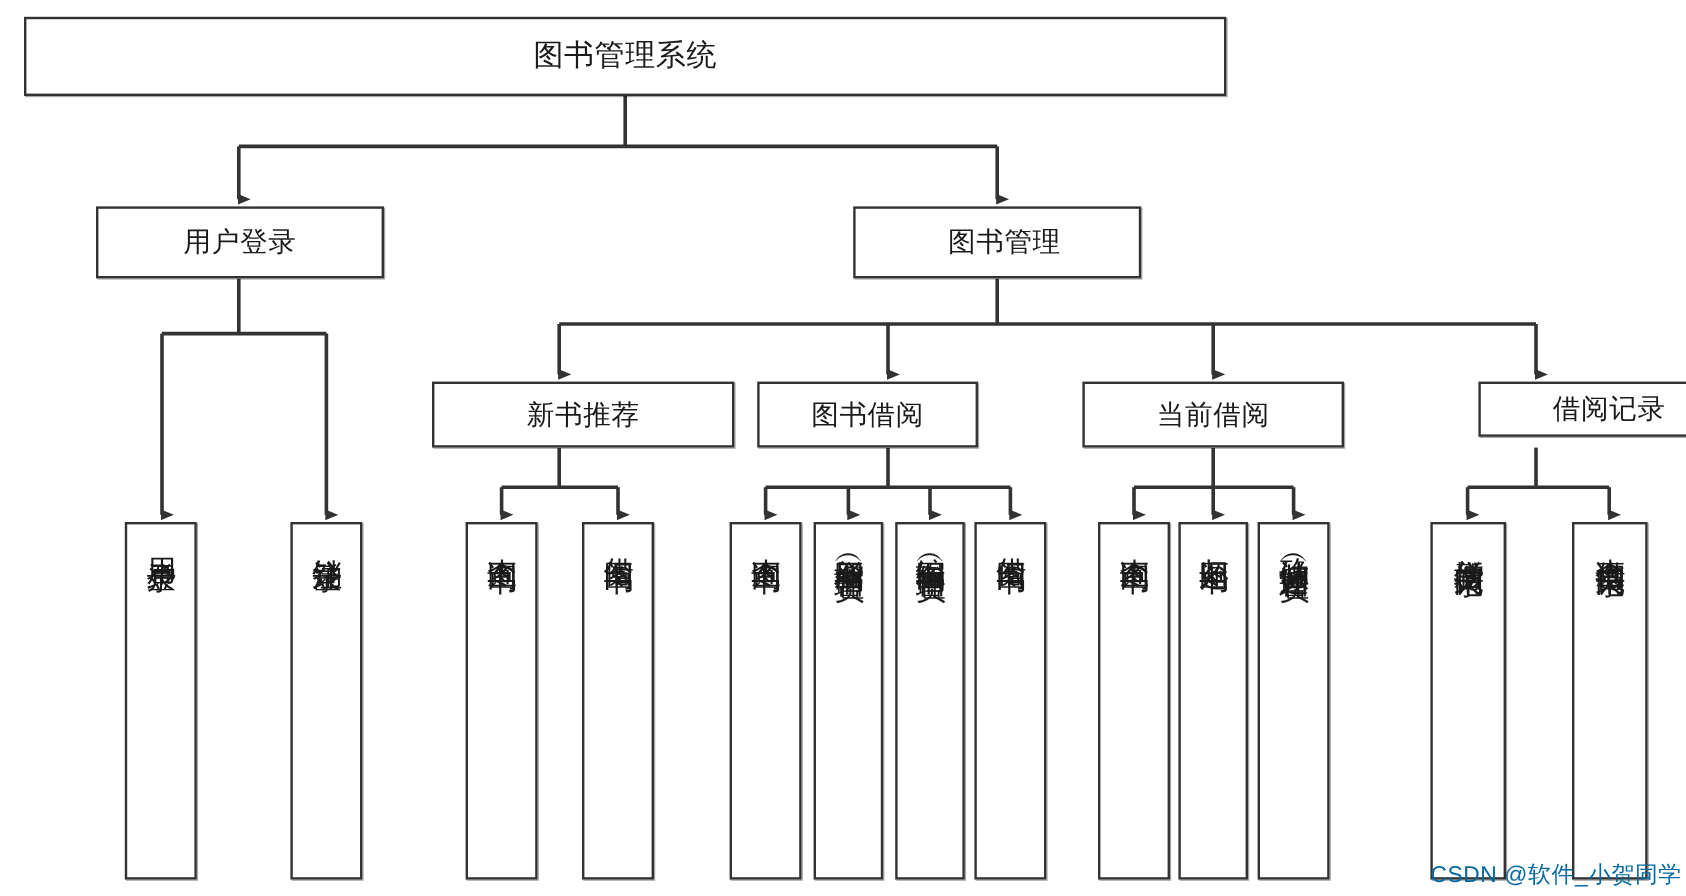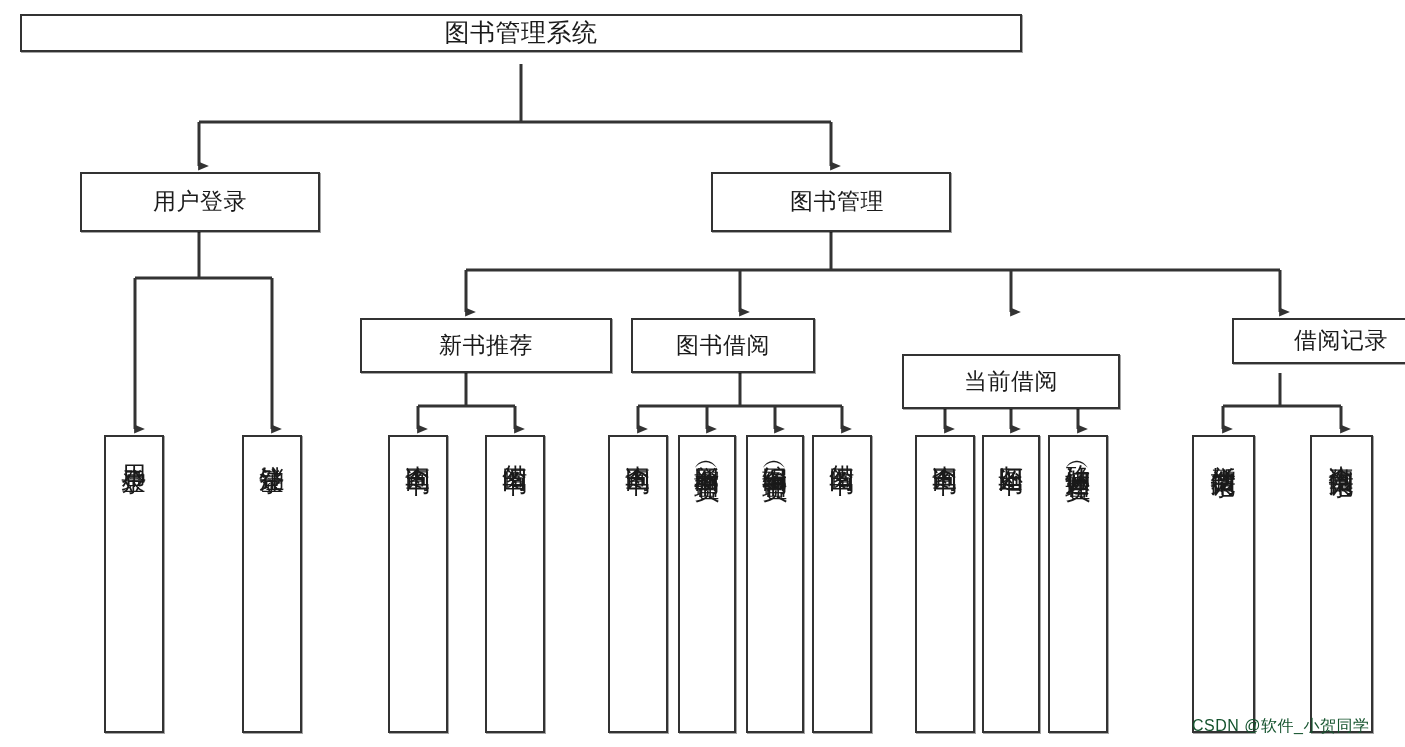--- a/index.html
+++ b/index.html
@@ -51,22 +51,22 @@
   .node.leaf .label {
     writing-mode: vertical-rl;
     text-orientation: upright;
     font-size: 25px;
     line-height: 1.05;
     letter-spacing: 2px;
     white-space: nowrap;
   }
   .watermark {
     position: absolute;
-    font-size: 16px;
-    color: #14532d;
+    font-size: 19px;
+    color: #0369a1;
     white-space: nowrap;
     letter-spacing: 0.5px;
   }
 </style>
 </head>
 <body>
 
 <div id="canvas">
 
   <svg class="connectors" viewBox="0 0 1405 747" xmlns="http://www.w3.org/2000/svg">
@@ -115,38 +115,38 @@
       <path d="M1011,406 L1011,429" marker-end="url(#arrow)"></path>
       <path d="M1078,406 L1078,429" marker-end="url(#arrow)"></path>
 
       <path d="M1280,373 L1280,406"></path>
       <path d="M1223,406 L1341,406"></path>
       <path d="M1223,406 L1223,429" marker-end="url(#arrow)"></path>
       <path d="M1341,406 L1341,429" marker-end="url(#arrow)"></path>
     </g>
   </svg>
 
-  <div class="node root" id="node-root" style="left: 20px; top: 14px; width: 1002px; height: 38px;">
+  <div class="node root" id="node-root" style="left: 20px; top: 14px; width: 1002px; height: 66px;">
     <span class="label">图书管理系统</span>
   </div>
 
   <div class="node level2" id="node-l2-0" style="left: 80px; top: 172px; width: 240px; height: 60px;">
     <span class="label">用户登录</span>
   </div>
   <div class="node level2" id="node-l2-1" style="left: 711px; top: 172px; width: 240px; height: 60px; padding-left: 12px;">
     <span class="label">图书管理</span>
   </div>
 
   <div class="node level2" id="node-l3-0" style="left: 360px; top: 318px; width: 252px; height: 55px;">
     <span class="label">新书推荐</span>
   </div>
   <div class="node level2" id="node-l3-1" style="left: 631px; top: 318px; width: 184px; height: 55px;">
     <span class="label">图书借阅</span>
   </div>
-  <div class="node level2" id="node-l3-2" style="left: 902px; top: 318px; width: 218px; height: 55px; margin-top: 36px;">
+  <div class="node level2" id="node-l3-2" style="left: 902px; top: 318px; width: 218px; height: 55px;">
     <span class="label">当前借阅</span>
   </div>
   <div class="node level2" id="node-l3-3" style="left: 1232px; top: 318px; width: 218px; height: 46px;">
     <span class="label">借阅记录</span>
   </div>
 
   <div class="node leaf" id="node-leaf-0" style="left: 104px; top: 435px; width: 60px; height: 298px;">
     <span class="label">用户登录</span>
   </div>
   <div class="node leaf" id="node-leaf-1" style="left: 242px; top: 435px; width: 60px; height: 298px;">

